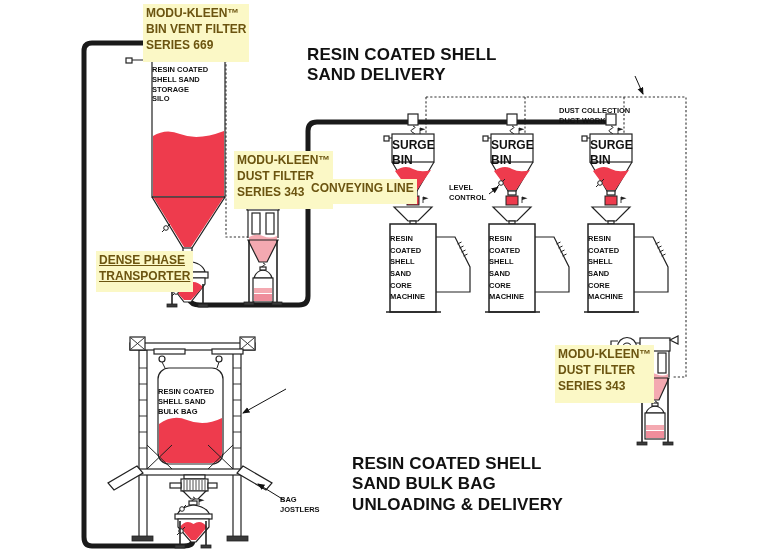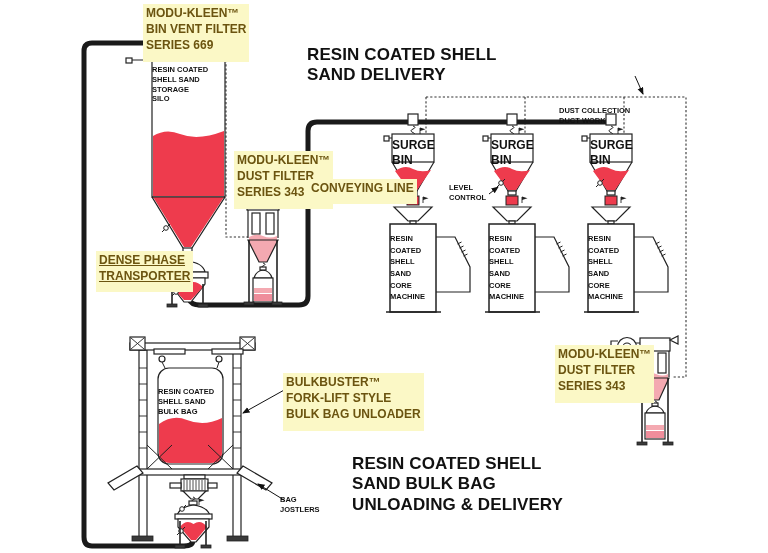--- a/index.html
+++ b/index.html
@@ -261,23 +261,20 @@
 
 <div class="lbl callout" style="left:143px;top:4px;">MODU-KLEEN™
 BIN VENT FILTER
 SERIES 669</div>
 <div class="lbl callout" style="left:234px;top:151px;">MODU-KLEEN™
 DUST FILTER
 SERIES 343</div>
 <div class="lbl callout" style="left:308px;top:179px;">CONVEYING LINE</div>
 <div class="lbl callout" style="left:96px;top:251px;text-decoration:underline;">DENSE PHASE
 TRANSPORTER</div>
-<div class="lbl callout" style="left:283px;top:373px;">BULKBUSTER™
-FORK-LIFT STYLE
-BULK BAG UNLOADER</div>
 <div class="lbl callout" style="left:555px;top:345px;">MODU-KLEEN™
 DUST FILTER
 SERIES 343</div>
 
 <div class="lbl plainlbl" style="left:559px;top:66px;margin-top:40px;">DUST COLLECTION
 DUCT WORK</div>
 <div class="lbl plainlbl" style="left:449px;top:183px;">LEVEL
 CONTROL</div>
 <div class="lbl plainlbl" style="left:280px;top:495px;">BAG
 JOSTLERS</div>

